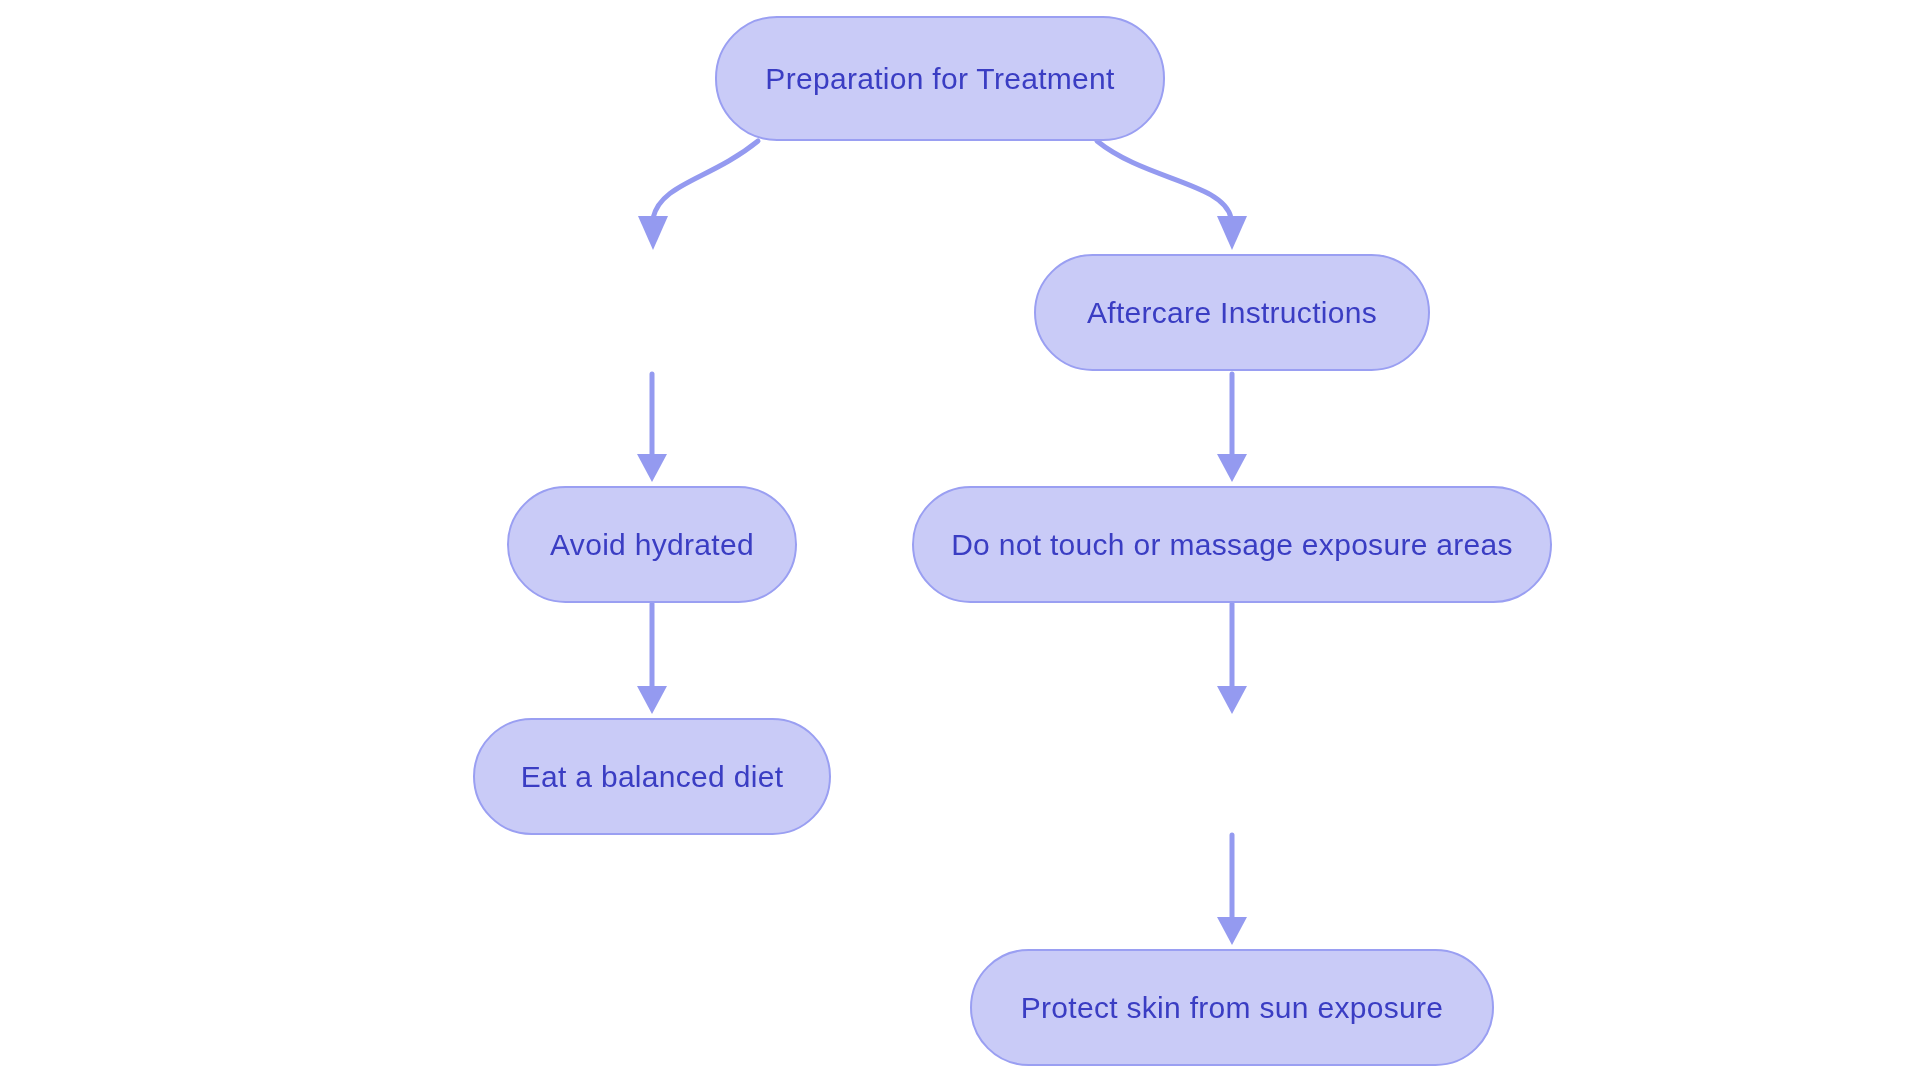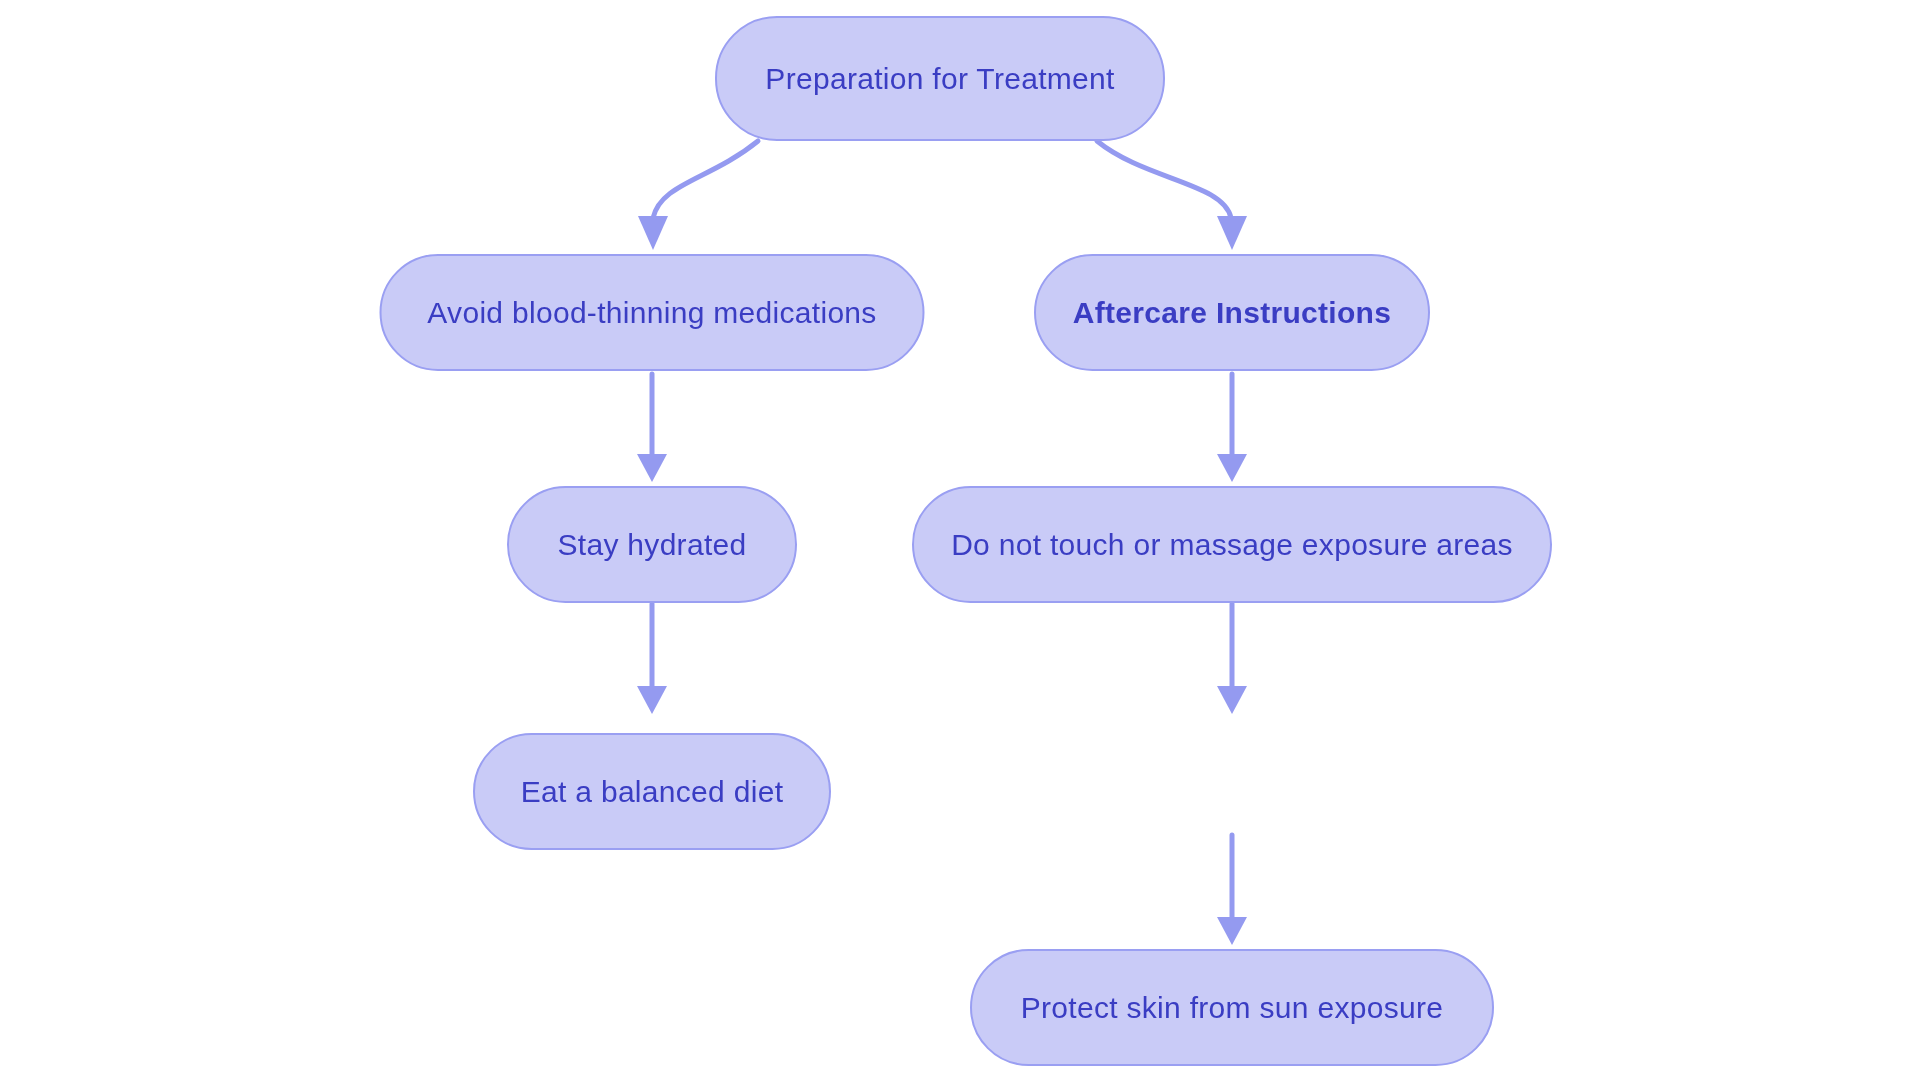--- a/index.html
+++ b/index.html
@@ -73,26 +73,25 @@
 
     <path d="M1232,604 L1232,688"></path>
     <polygon points="1217,686 1247,686 1232,714"></polygon>
 
     <path d="M1232,835 L1232,919"></path>
     <polygon points="1217,917 1247,917 1232,945"></polygon>
   </svg>
 
   <div class="node" style="left:940px; top:16px;  width:450px; height:125px;">Preparation for Treatment</div>
 
-  <div class="node" style="left:652px; top:254px; width:545px; height:117px;">Avoid blood-thinning medications</div>
 
-  <div class="node" style="left:1232px; top:254px; width:396px; height:117px;font-weight:bold;">Aftercare Instructions</div>
+  <div class="node" style="left:1232px; top:254px; width:396px; height:117px;">Aftercare Instructions</div>
 
-  <div class="node" style="left:652px; top:486px; width:290px; height:117px;">Stay hydrated</div>
+  <div class="node" style="left:652px; top:486px; width:290px; height:117px;">Avoid hydrated</div>
 
   <div class="node" style="left:1232px; top:486px; width:640px; height:117px;">Do not touch or massage exposure areas</div>
 
-  <div class="node" style="left:652px; top:733px; width:358px; height:117px;text-align:center;">Eat a balanced diet</div>
+  <div class="node" style="left:652px; top:718px; width:358px; height:117px;text-align:center;">Eat a balanced diet</div>
 
 
   <div class="node" style="left:1232px; top:949px; width:524px; height:117px;">Protect skin from sun exposure</div>
 
 </div>
 
 </body></html>

